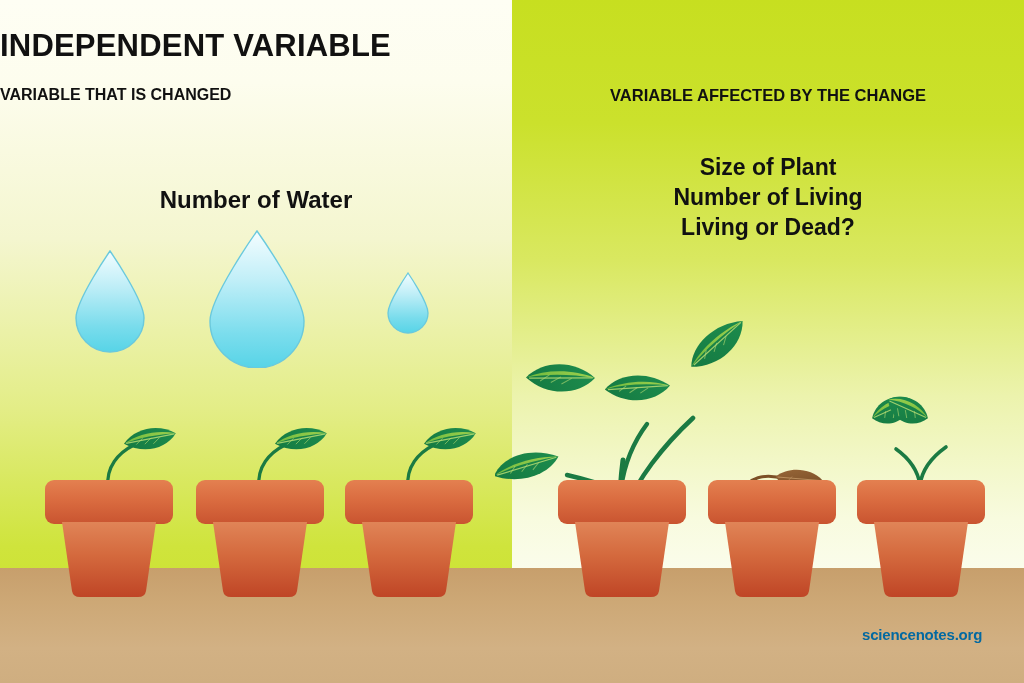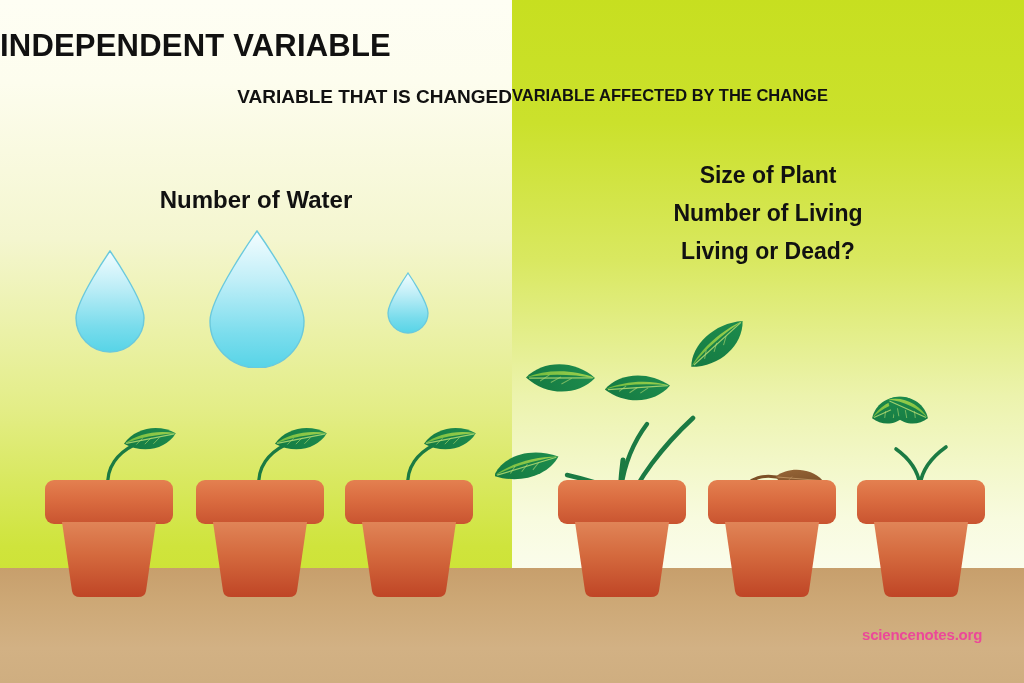--- a/index.html
+++ b/index.html
@@ -20,38 +20,38 @@
 
   
   #ground{position:absolute;left:0;top:568px;width:1024px;height:115px;
     background:linear-gradient(to bottom,#c79f6c 0%,#cda876 30%,#d2b184 70%,#cfae80 100%);}
 
   
   .htitle{position:absolute;text-align:left;color:#111111;
     font-weight:bold;letter-spacing:.2px;}
   #title-left{left:0;top:28px;width:512px;font-size:31px;}
   #title-right{left:512px;top:28px;width:512px;font-size:31px;}
-  #sub-left{left:0;top:86px;width:512px;font-size:19px;font-weight:bold;color:#111;text-align:right;position:absolute;}
-  #sub-right{left:512px;top:86px;width:512px;font-size:16.5px;font-weight:bold;color:#111;text-align:left;position:absolute;}
+  #sub-left{left:0;top:86px;width:512px;font-size:16px;font-weight:bold;color:#111;text-align:left;position:absolute;}
+  #sub-right{left:512px;top:86px;width:512px;font-size:16.5px;font-weight:bold;color:#111;text-align:center;position:absolute;}
 
   
   #iv-body{position:absolute;left:0;top:186px;width:512px;text-align:center;
     font-size:24px;font-weight:bold;color:#111;}
   #dv-body{position:absolute;left:512px;top:152px;width:512px;text-align:center;
     font-size:23px;font-weight:bold;color:#111;line-height:30px;}
-  #dv-body div{display:block;margin-top:8px;}
+  #dv-body div{display:block;}
 
   
   .drop{position:absolute;}
   
   .pot{position:absolute;}
 
   
   #watermark{position:absolute;left:862px;top:626px;font-size:15px;
-    font-weight:bold;color:#ec4899;letter-spacing:-.2px;}
+    font-weight:bold;color:#0369a1;letter-spacing:-.2px;}
 </style>
 </head>
 <body>
 
 <div id="stage">
 
   <div class="panel" id="panel-left"></div>
   <div class="panel" id="panel-right"></div>
   <div id="ground"></div>
 

